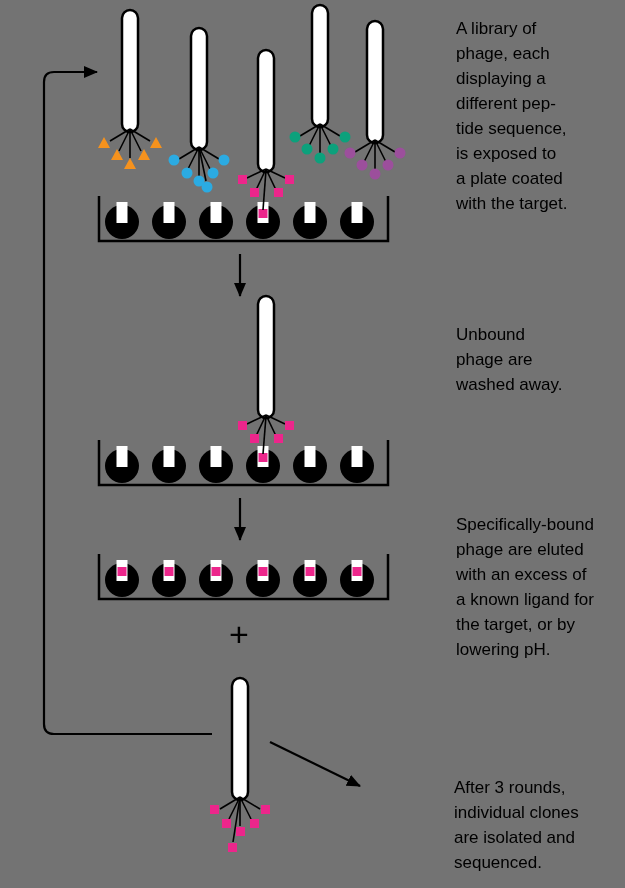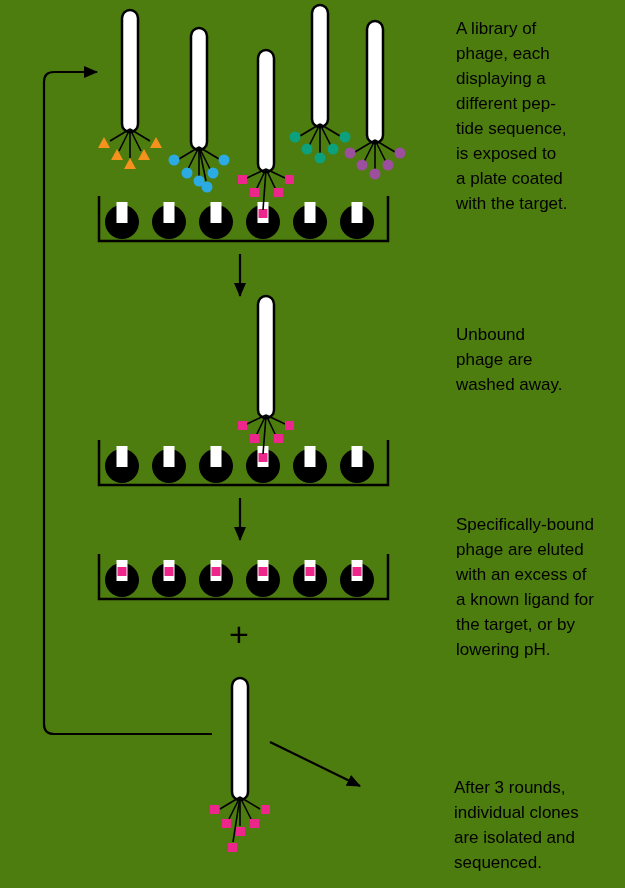--- a/index.html
+++ b/index.html
@@ -1,20 +1,20 @@
 <!DOCTYPE html>
 <html><head>
 <meta charset="utf-8">
 <style>
   html, body { margin: 0; padding: 0; background: #ffffff; }
   #stage {
     position: relative;
     width: 625px;
     height: 888px;
-    background: #4d7c0f;
+    background: #737373;
     overflow: hidden;
     font-family: "Liberation Sans", sans-serif;
   }
   #diagram-svg { position: absolute; left: 0; top: 0; }
   .caption {
     position: absolute;
     width: 176px;
     font-size: 17px;
     line-height: 25px;
     color: #000000;

